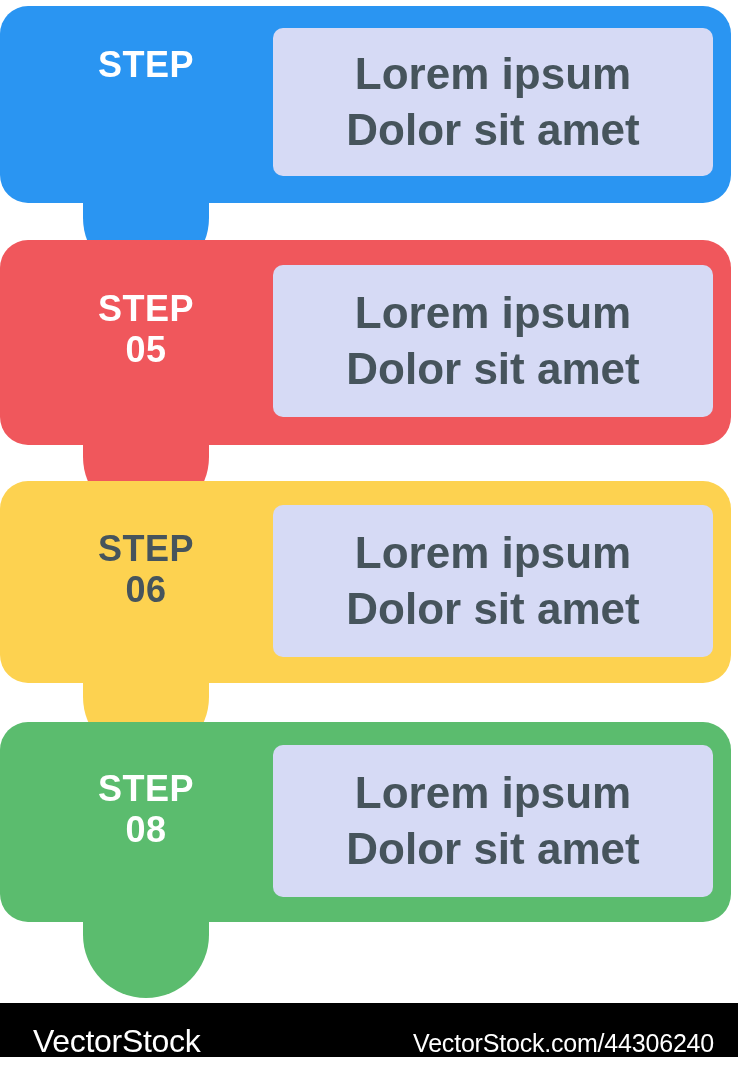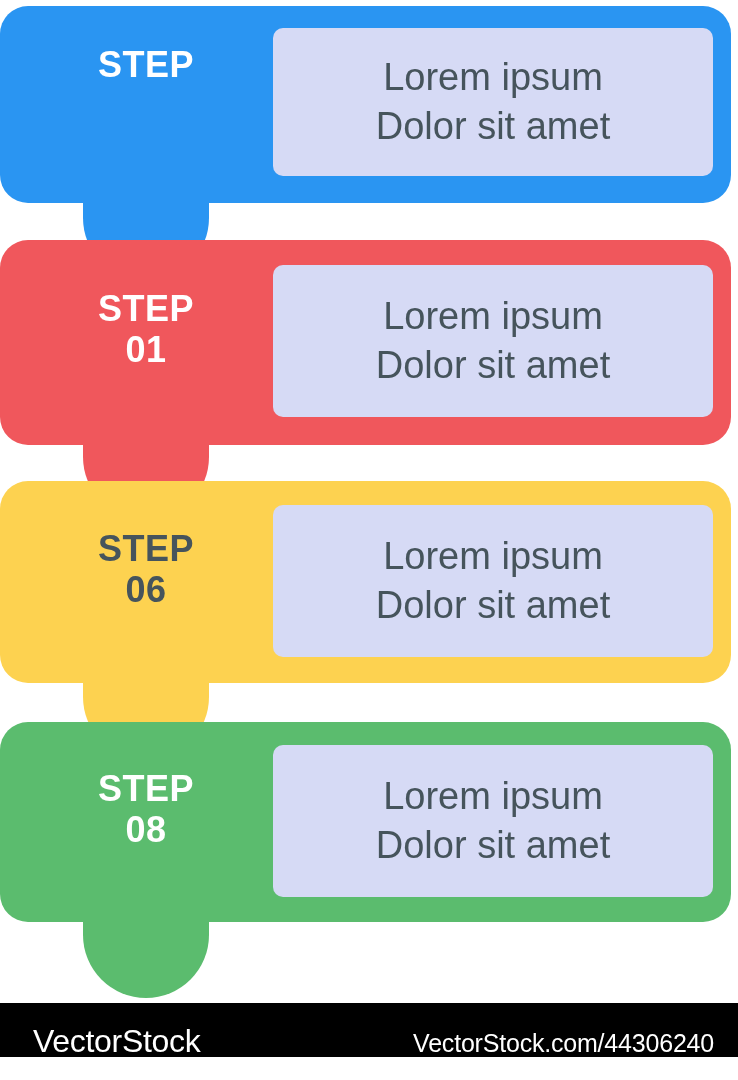--- a/index.html
+++ b/index.html
@@ -76,22 +76,22 @@
     border-radius: 10px;
     box-sizing: border-box;
     display: flex;
     flex-direction: column;
     justify-content: center;
     align-items: center;
   }
   .step-panel .panel-line {
     display: block;
     color: #46545c;
-    font-size: 38px;
-    font-weight: normal;
+    font-size: 44px;
+    font-weight: bold;
     line-height: 1.28;
     white-space: nowrap;
   }
 
   
   #footer-bar {
     position: absolute;
     left: 0;
     top: 1003px;
     width: 738px;
@@ -132,21 +132,21 @@
       <span class="panel-line">Lorem ipsum</span>
       <span class="panel-line">Dolor sit amet</span>
     </div>
   </div>
 
   <div class="step" id="step-1" style="top: 240px; height: 280px;">
     <div class="step-card" style="height: 205px; background: rgb(240, 87, 92);"></div>
     <div class="step-tongue" style="top: 205px; height: 75px; background: rgb(240, 87, 92);"></div>
     <div class="step-label" style="top: 48px; color: rgb(255, 255, 255);">
       <span class="step-word">STEP</span>
-      <span class="step-num">01</span>
+      <span class="step-num">05</span>
     </div>
     <div class="step-panel" style="left: 273px; top: 25px; width: 440px; height: 152px; background: rgb(214, 218, 245);">
       <span class="panel-line">Lorem ipsum</span>
       <span class="panel-line">Dolor sit amet</span>
     </div>
   </div>
 
   <div class="step" id="step-2" style="top: 481px; height: 279px;">
     <div class="step-card" style="height: 202px; background: rgb(253, 210, 80);"></div>
     <div class="step-tongue" style="top: 202px; height: 77px; background: rgb(253, 210, 80);"></div>

